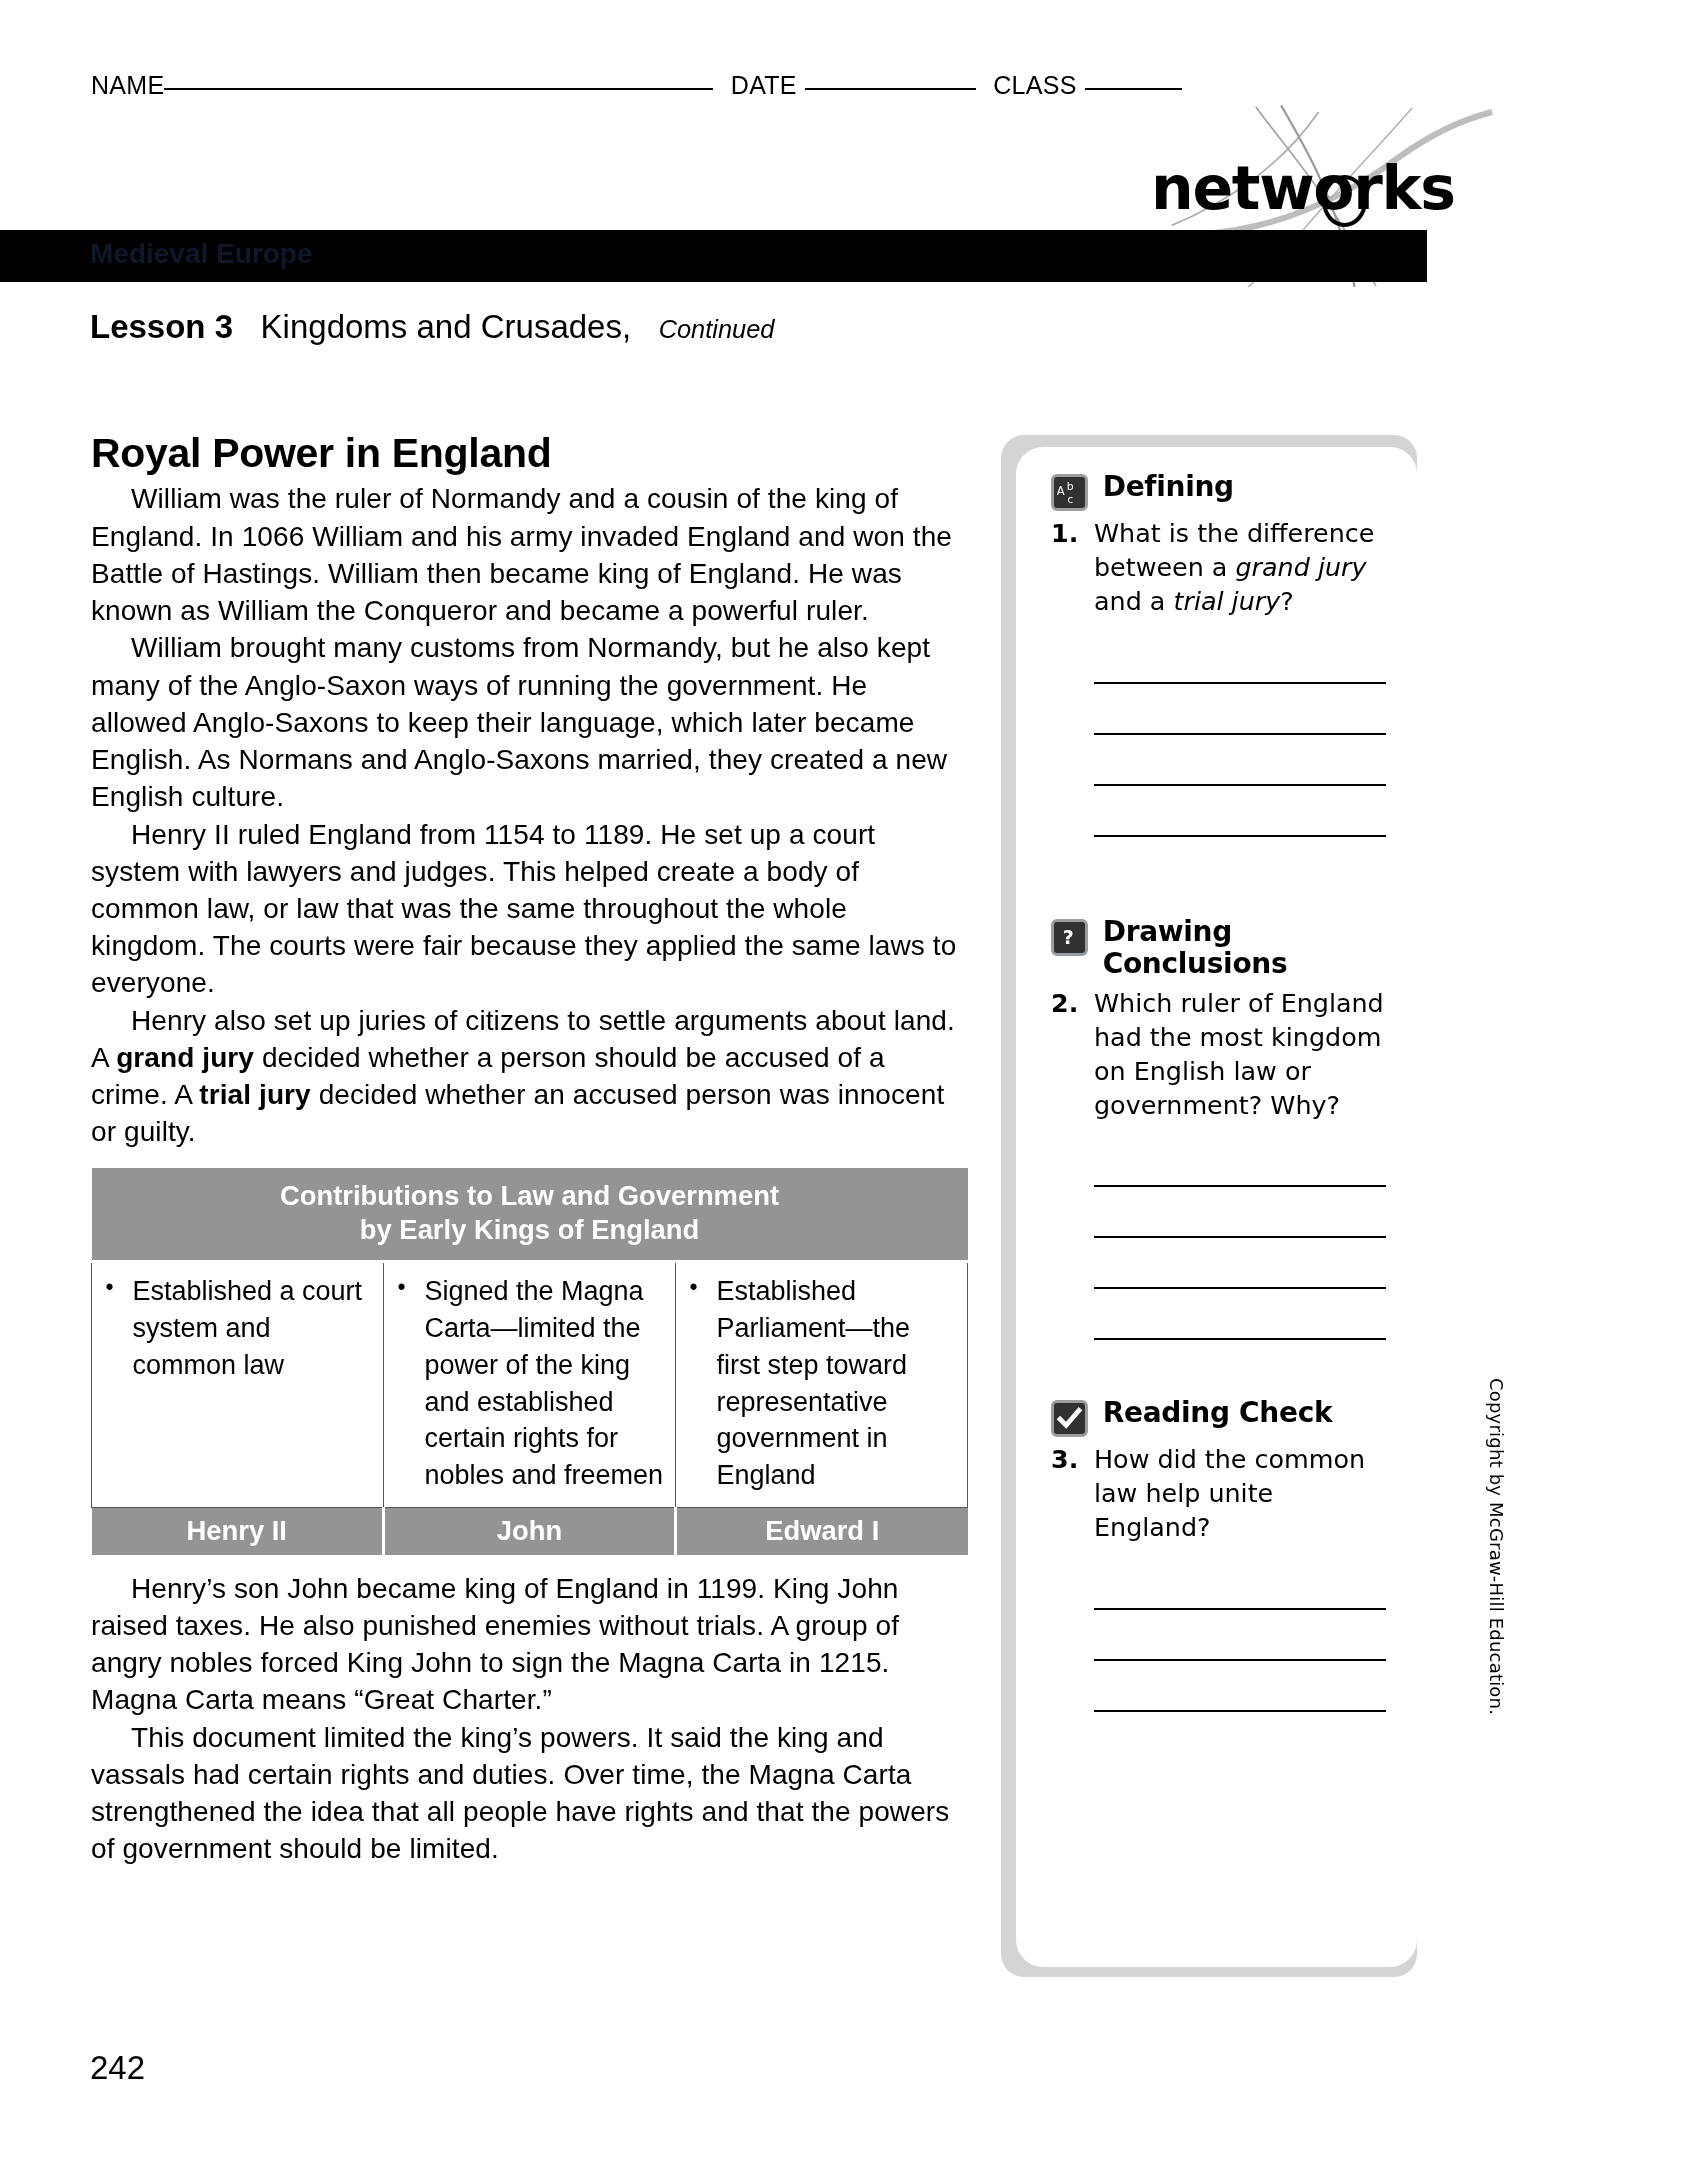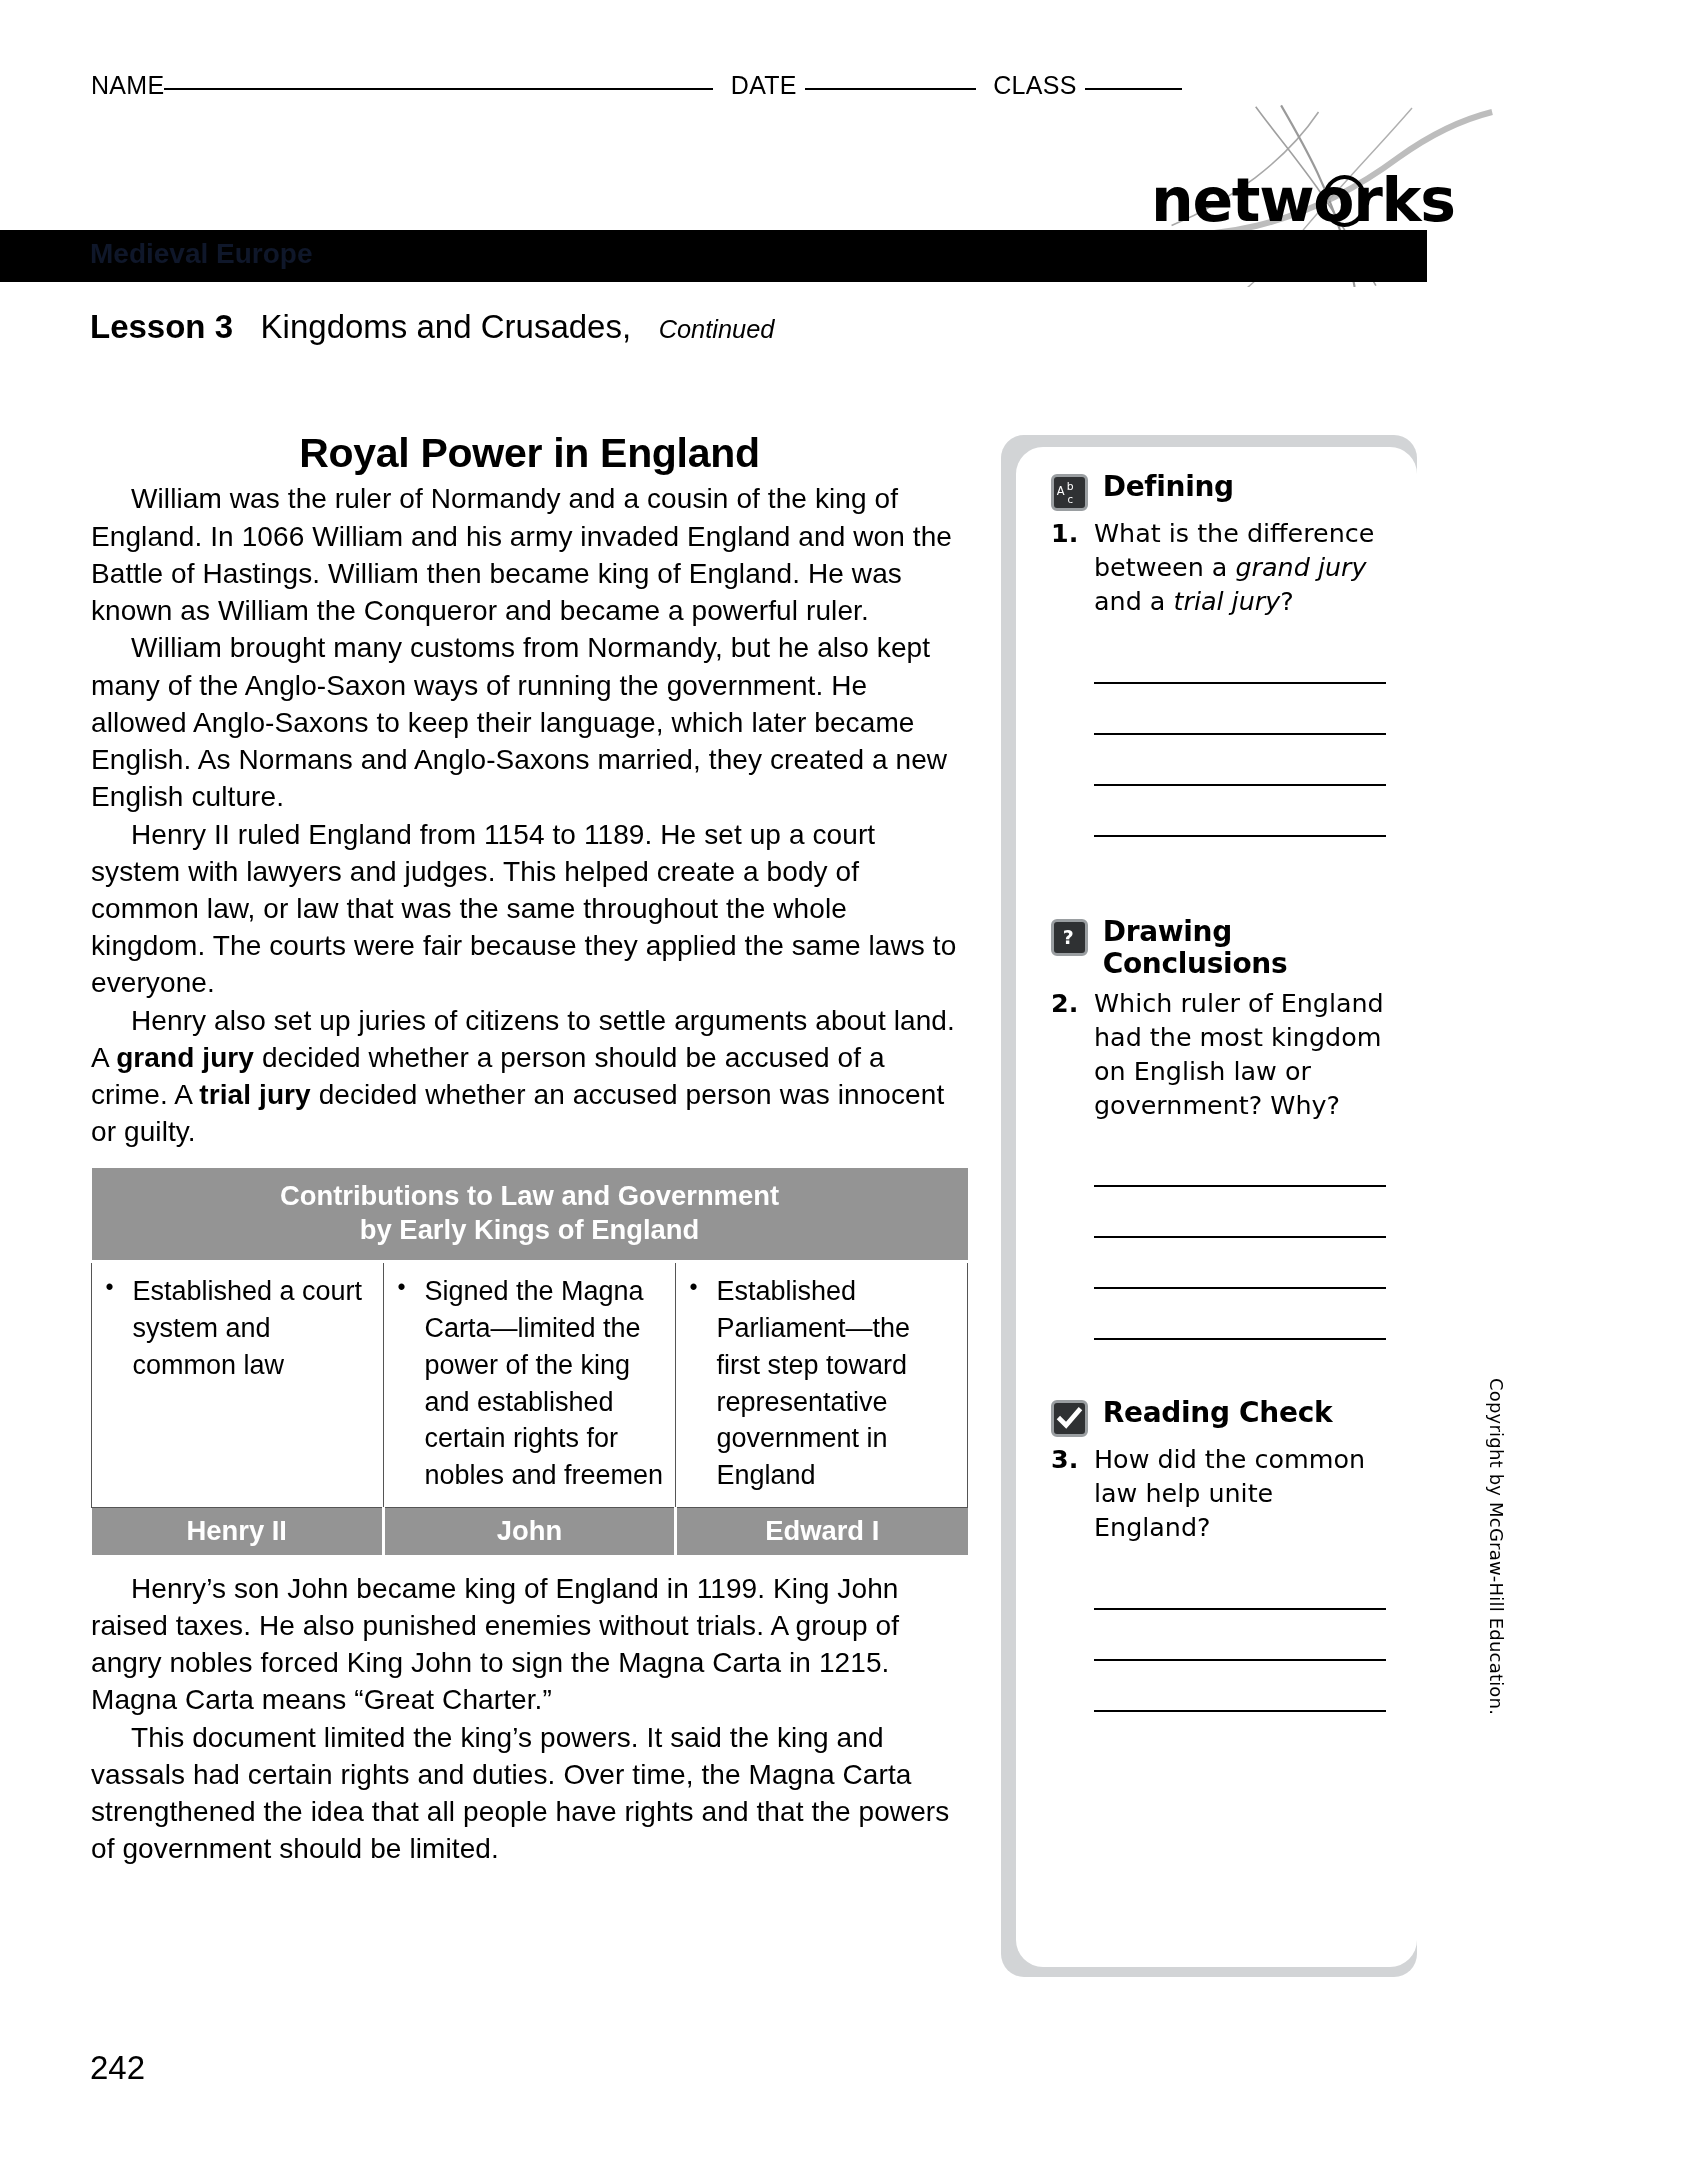--- a/index.html
+++ b/index.html
@@ -52,21 +52,20 @@
   .logo-word {
     position: absolute;
     left: 20px;
     top: 58px;
     font-family: "DejaVu Sans", sans-serif;
     font-weight: bold;
     font-size: 60px;
     letter-spacing: -1.3px;
     line-height: 1;
     z-index: 3;
-    margin-top: 12px;
   }
   .logo-o-ring {
     position: absolute;
     left: 191px;
     top: 75px;
     width: 37px;
     height: 44px;
     border: 4px solid #000;
     border-radius: 50%;
     z-index: 4;
@@ -114,21 +113,20 @@
     top: 432px;
     width: 877px;
   }
   h2.section-title {
     margin: 0 0 5.4px 0;
     font-family: "Liberation Sans Narrow", "Liberation Sans", sans-serif;
     font-weight: bold;
     font-size: 41px;
     letter-spacing: -0.3px;
     line-height: 1.05;
-    text-align: center;
   }
   p.body {
     margin: 0;
     font-family: "Liberation Sans Narrow", "Liberation Sans", sans-serif;
     font-size: 28px;
     line-height: 1.33;
     letter-spacing: 0.1px;
   }
   p.body.indent { text-indent: 40px; }
   p.body b { font-weight: bold; }

